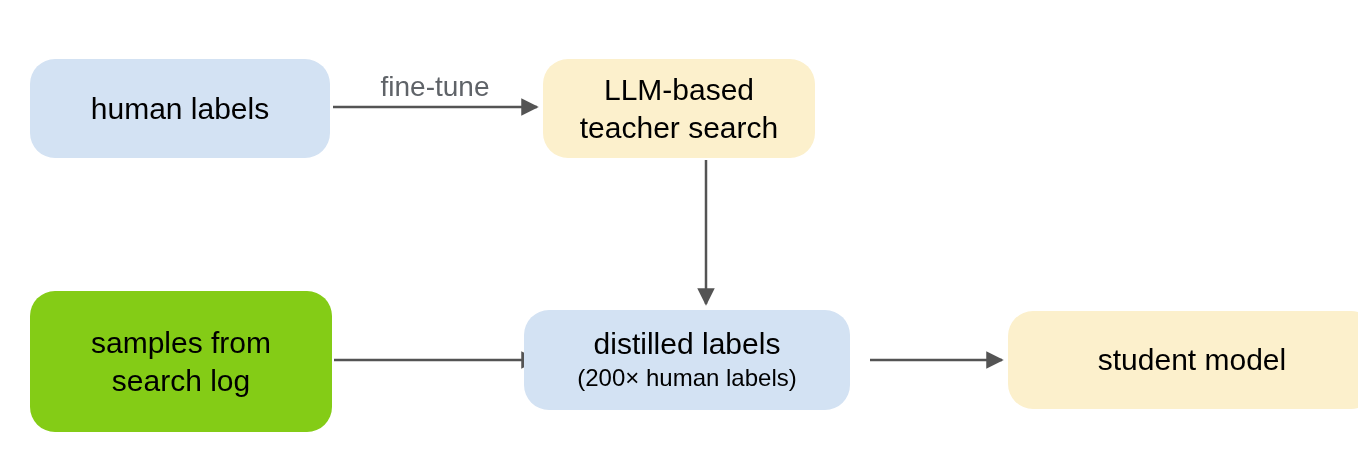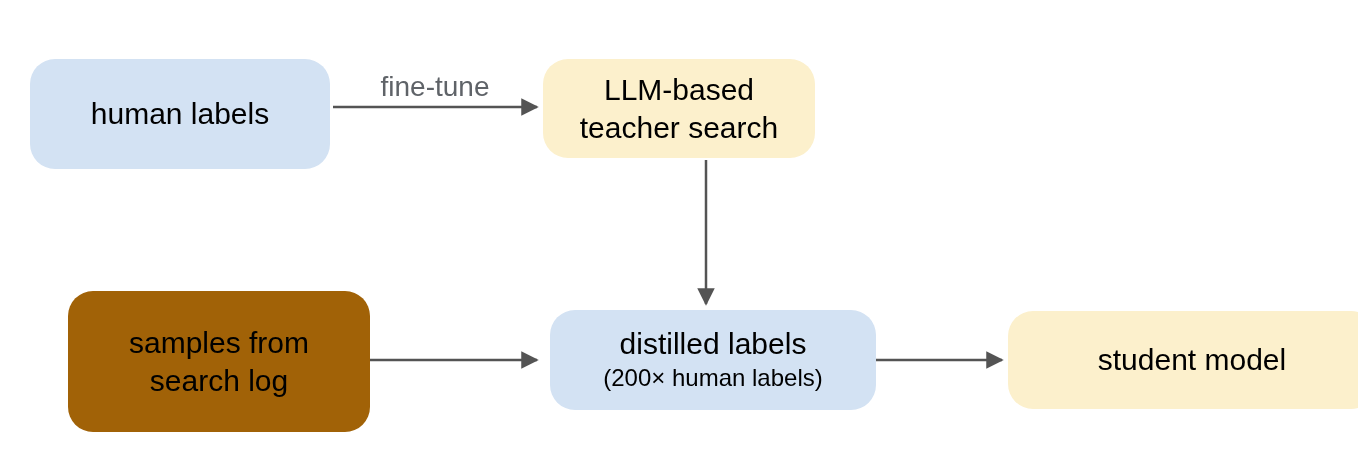--- a/index.html
+++ b/index.html
@@ -40,24 +40,24 @@
     text-align: center;
     color: var(--box-text, #000000);
     font-size: 30px;
     line-height: 38px;
   }
   .node .sublabel {
     font-size: 24px;
     line-height: 30px;
     margin-top: 2px;
   }
-  .node-human-labels   { left: 30px;   top: 59px;  width: 300px; height: 110px;  }
+  .node-human-labels   { left: 30px;   top: 59px;  width: 300px; height: 99px;  }
   .node-teacher-model  { left: 543px;  top: 59px;  width: 272px; height: 99px;  }
   .node-samples        { left: 30px;   top: 291px; width: 302px; height: 141px; }
-  .node-distilled      { left: 550px;  top: 310px; width: 326px; height: 100px; line-height: 34px; }
+  .node-distilled      { left: 524px;  top: 310px; width: 326px; height: 100px; line-height: 34px; }
   .node-student-model  { left: 1008px; top: 311px; width: 368px; height: 98px;  }
   .edge-label {
     position: absolute;
     color: var(--edge-label, #5f6368);
     font-size: 28px;
     line-height: 32px;
     text-align: center;
   }
   .label-fine-tune {
     left: 335px; top: 63px; width: 200px; margin-top: 8px;
@@ -88,21 +88,21 @@
   </div>
 
   <div class="edge-label label-fine-tune">fine-tune</div>
 
   <div class="node node-teacher-model" style="background: rgb(252, 240, 204);">
     <div>LLM-based</div>
     <div>teacher search</div>
   </div>
 
 
-  <div class="node node-samples" style="background: #a16207; margin-left: 38px;">
+  <div class="node node-samples" style="background: #84cc16;">
     <div>samples from</div>
     <div>search log</div>
   </div>
 
   <div class="node node-distilled" style="background: rgb(211, 226, 243);">
     <div>distilled labels</div>
     <div class="sublabel">(200× human labels)</div>
   </div>
 
   <div class="node node-student-model" style="background: rgb(252, 240, 204);">

